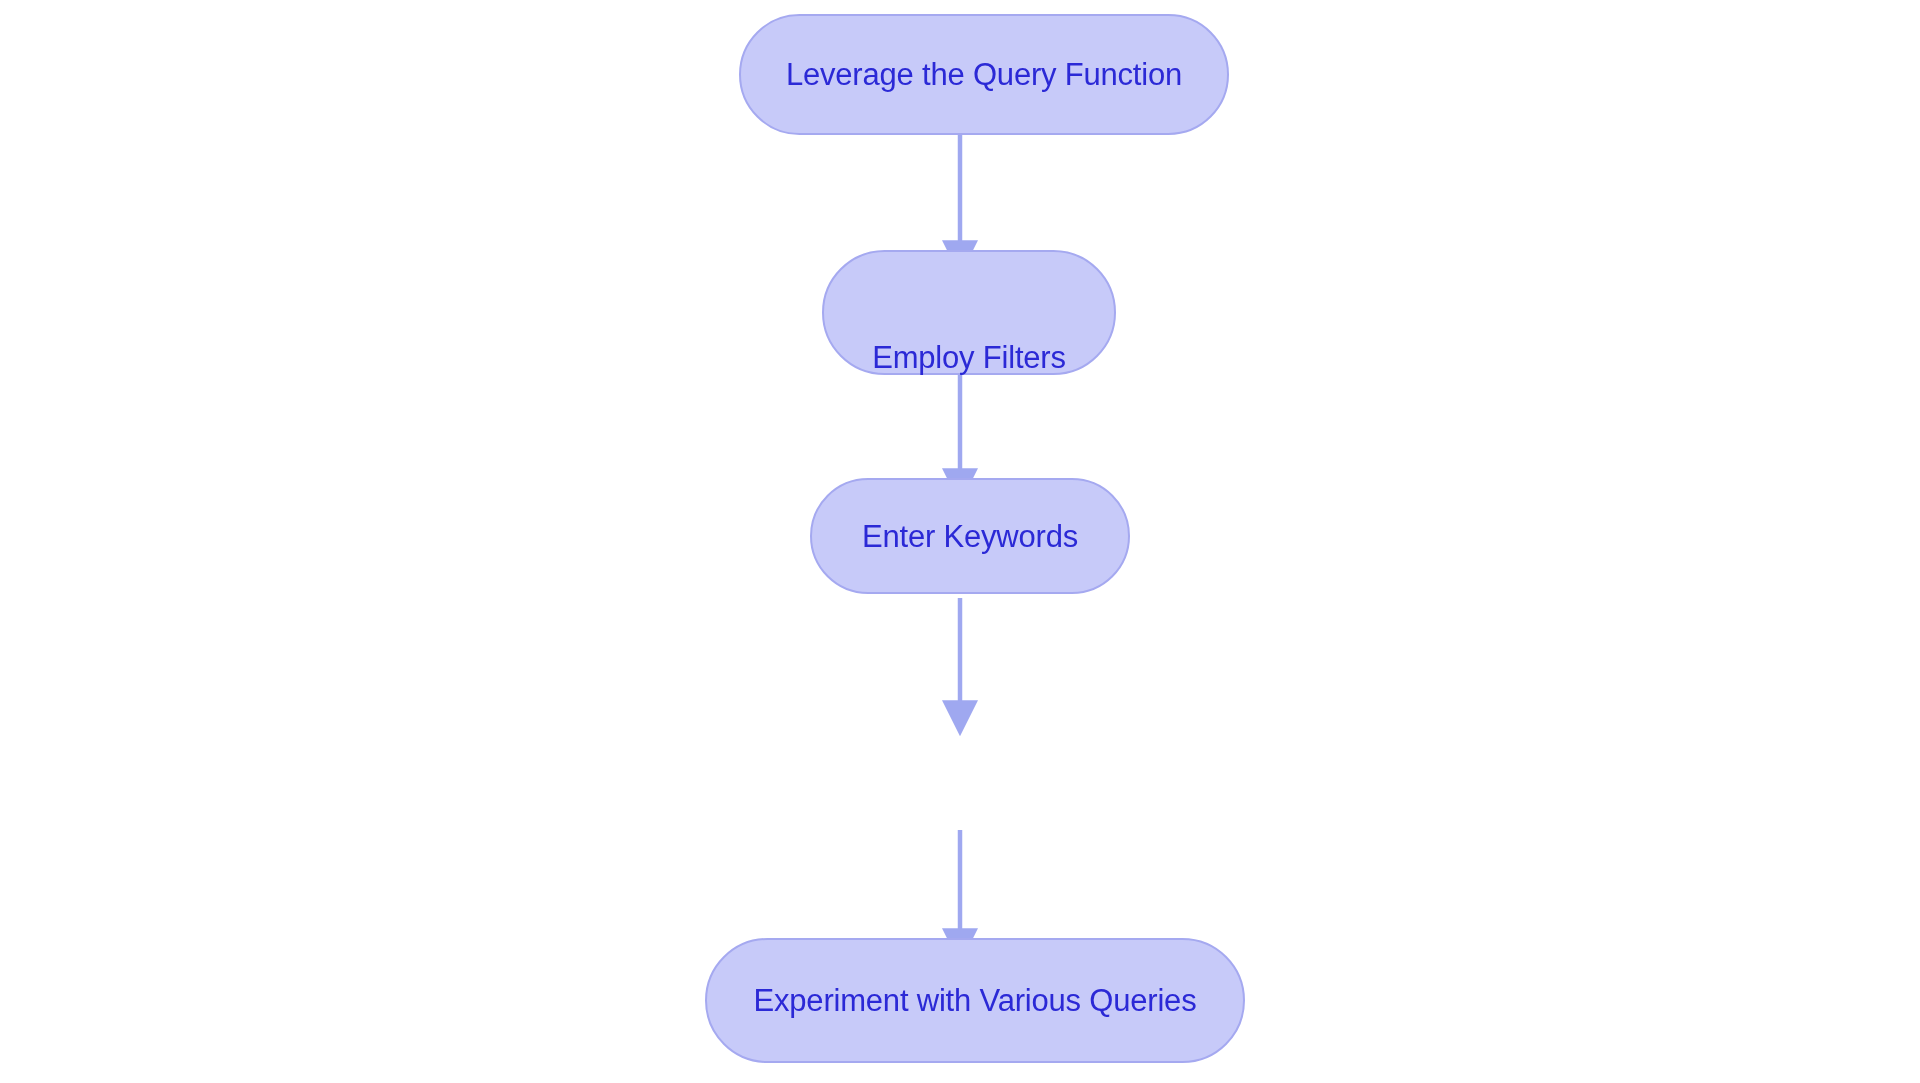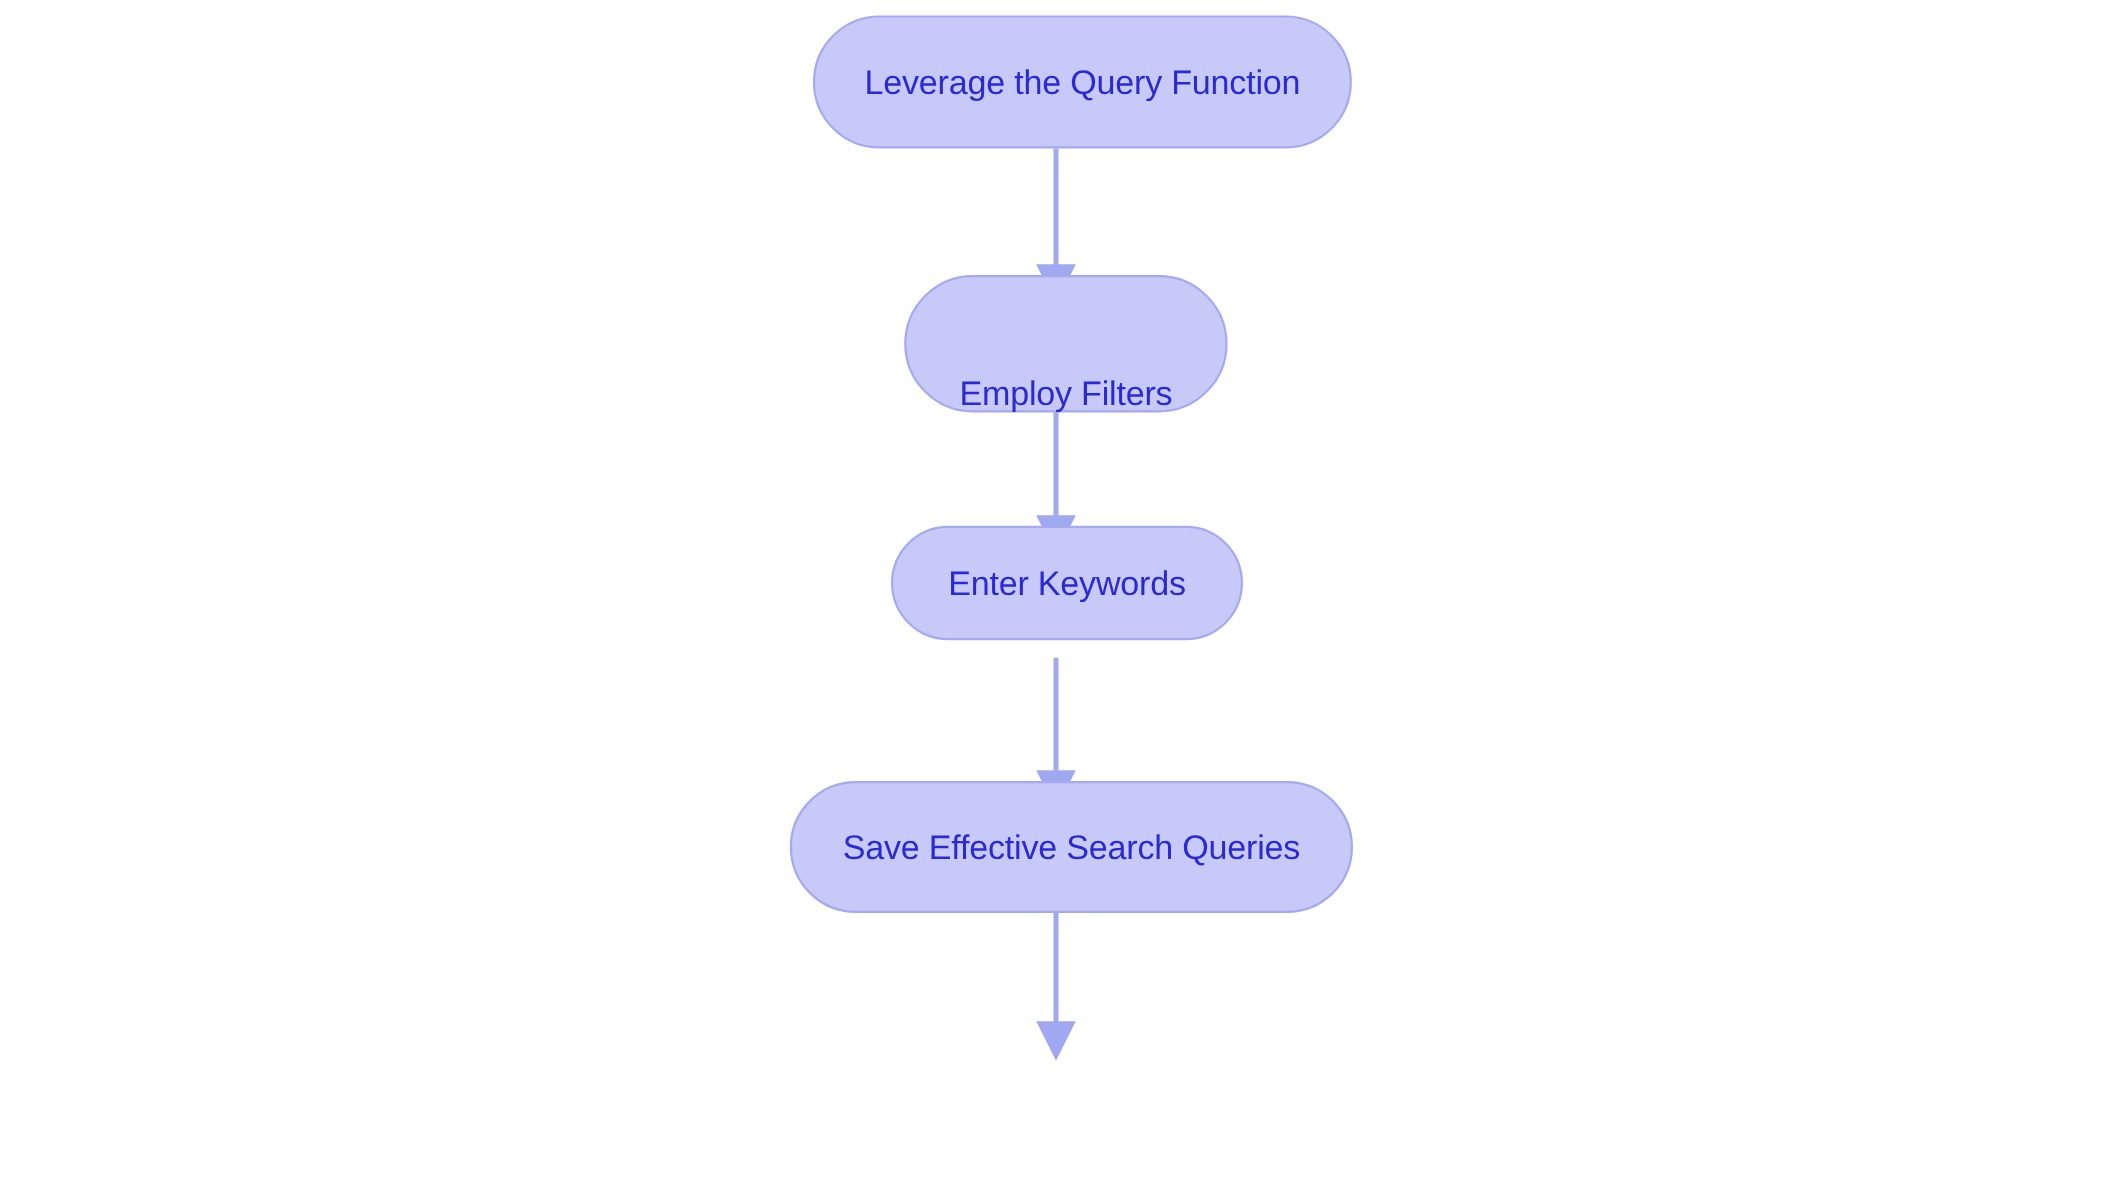--- a/index.html
+++ b/index.html
@@ -49,21 +49,21 @@
   .node-label {
     font-size: 31px;
     line-height: 1;
     letter-spacing: -0.2px;
     color: #2b29d6;
     font-family: "Liberation Sans", sans-serif;
   }
   
   .node-1 { left: 739px; top: 14px;  width: 490px; height: 121px; }
   .node-2 { left: 822px; top: 250px; width: 294px; height: 125px; align-items: flex-end; }
-  .node-3 { left: 810px; top: 478px; width: 320px; height: 104px; text-align: center; }
+  .node-3 { left: 810px; top: 478px; width: 320px; height: 116px; text-align: center; }
   .node-4 { left: 718px; top: 710px; width: 512px; height: 120px; }
   .node-5 { left: 705px; top: 938px; width: 540px; height: 125px; }
 </style>
 </head>
 <body>
 
 <div id="flowchart-root">
 
   <svg class="edge-layer" width="1920" height="1083" viewBox="0 0 1920 1083">
     <defs>
@@ -88,19 +88,19 @@
     </div>
 
     <div class="node node-2">
       <span class="node-label">Employ Filters</span>
     </div>
 
     <div class="node node-3">
       <span class="node-label">Enter Keywords</span>
     </div>
 
-    <div class="node node-4">
-      <span class="node-label">Save Effective Search Queries</span>
+
+    <div class="node node-5">
+      <span class="node-label">Experiment with Various Queries</span>
     </div>
-
 
   </div>
 </div>
 
 </body></html>

